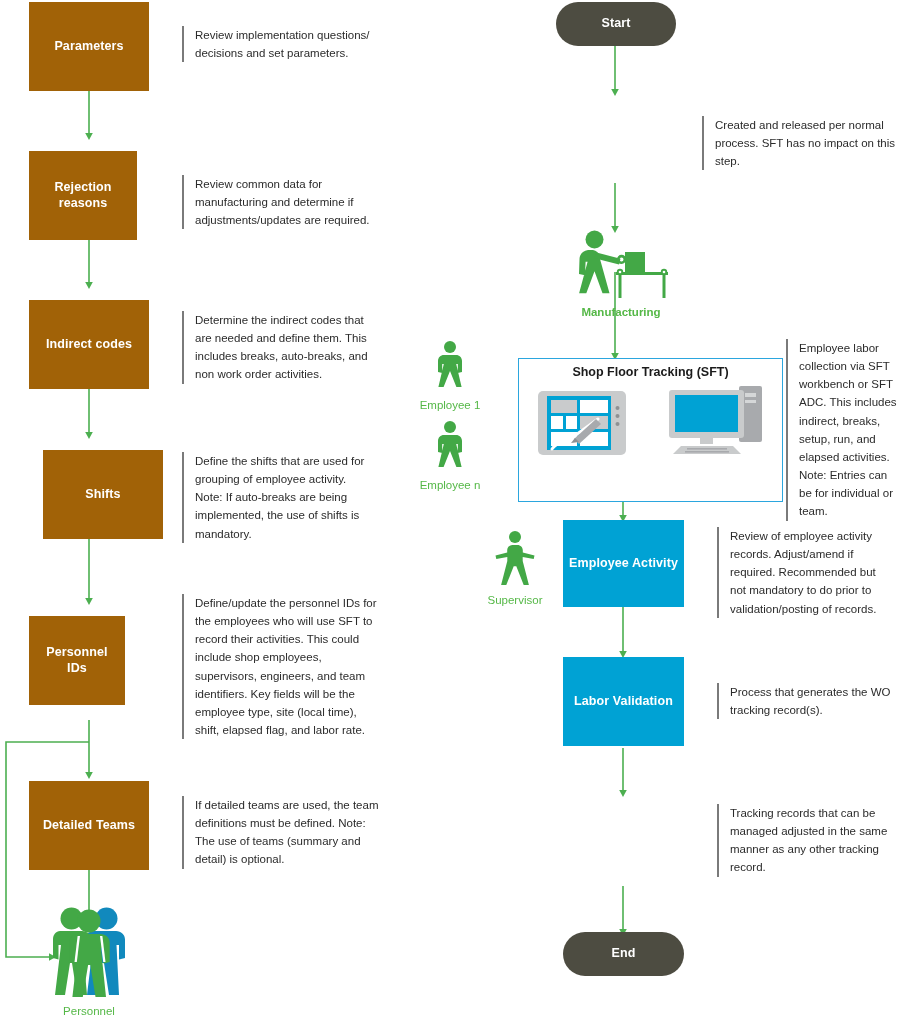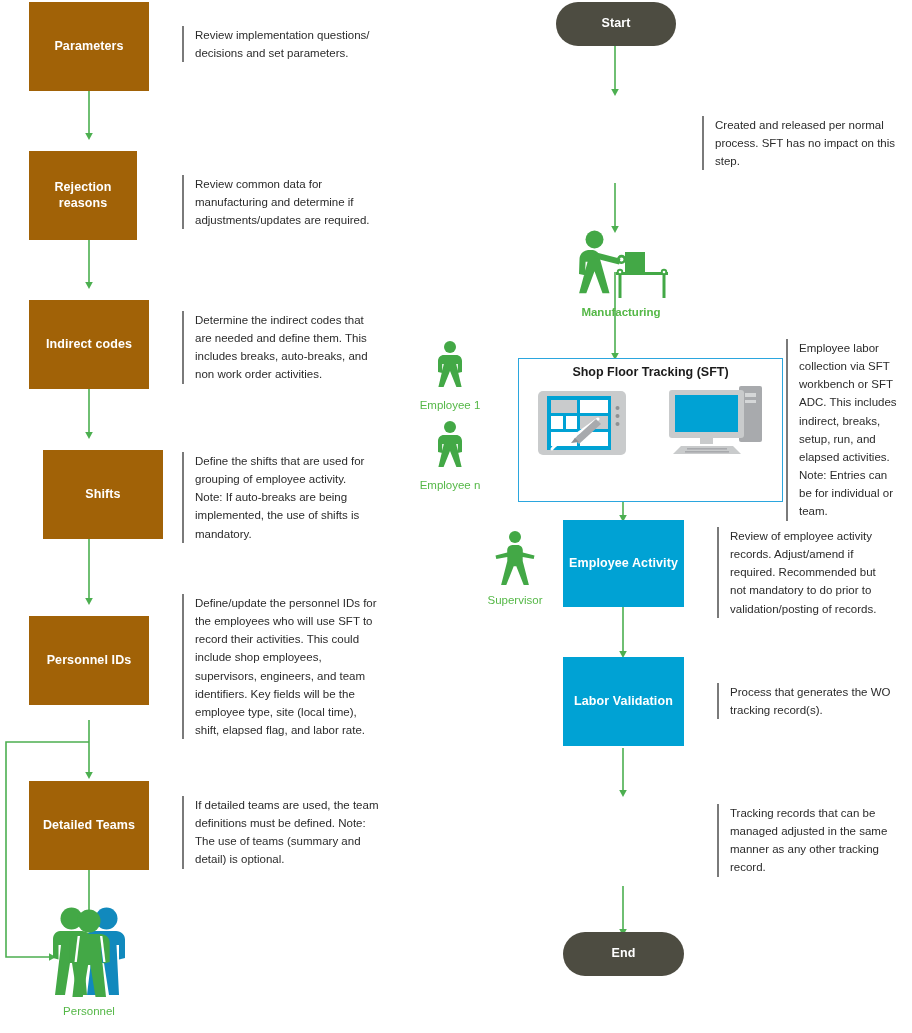--- a/index.html
+++ b/index.html
@@ -130,21 +130,21 @@
 
   <div class="node green" style="left:29px;top:450px;width:120px;height:89px;margin-left:14px;">
     <span class="lbl">Shifts</span>
   </div>
   <div class="note" style="left:182px;top:452px;width:206px;">Define the shifts that are used for
 grouping of employee activity.
 Note: If auto-breaks are being
 implemented, the use of shifts is
 mandatory.</div>
 
-  <div class="node green" style="left:29px;top:616px;width:120px;height:89px;">
+  <div class="node green" style="left:29px;top:616px;width:96px;height:89px;">
     <span class="lbl">Personnel IDs</span>
   </div>
   <div class="note" style="left:182px;top:594px;width:215px;">Define/update the personnel IDs for
 the employees who will use SFT to
 record their activities. This could
 include shop employees,
 supervisors, engineers, and team
 identifiers. Key fields will be the
 employee type, site (local time),
 shift, elapsed flag, and labor rate.</div>

